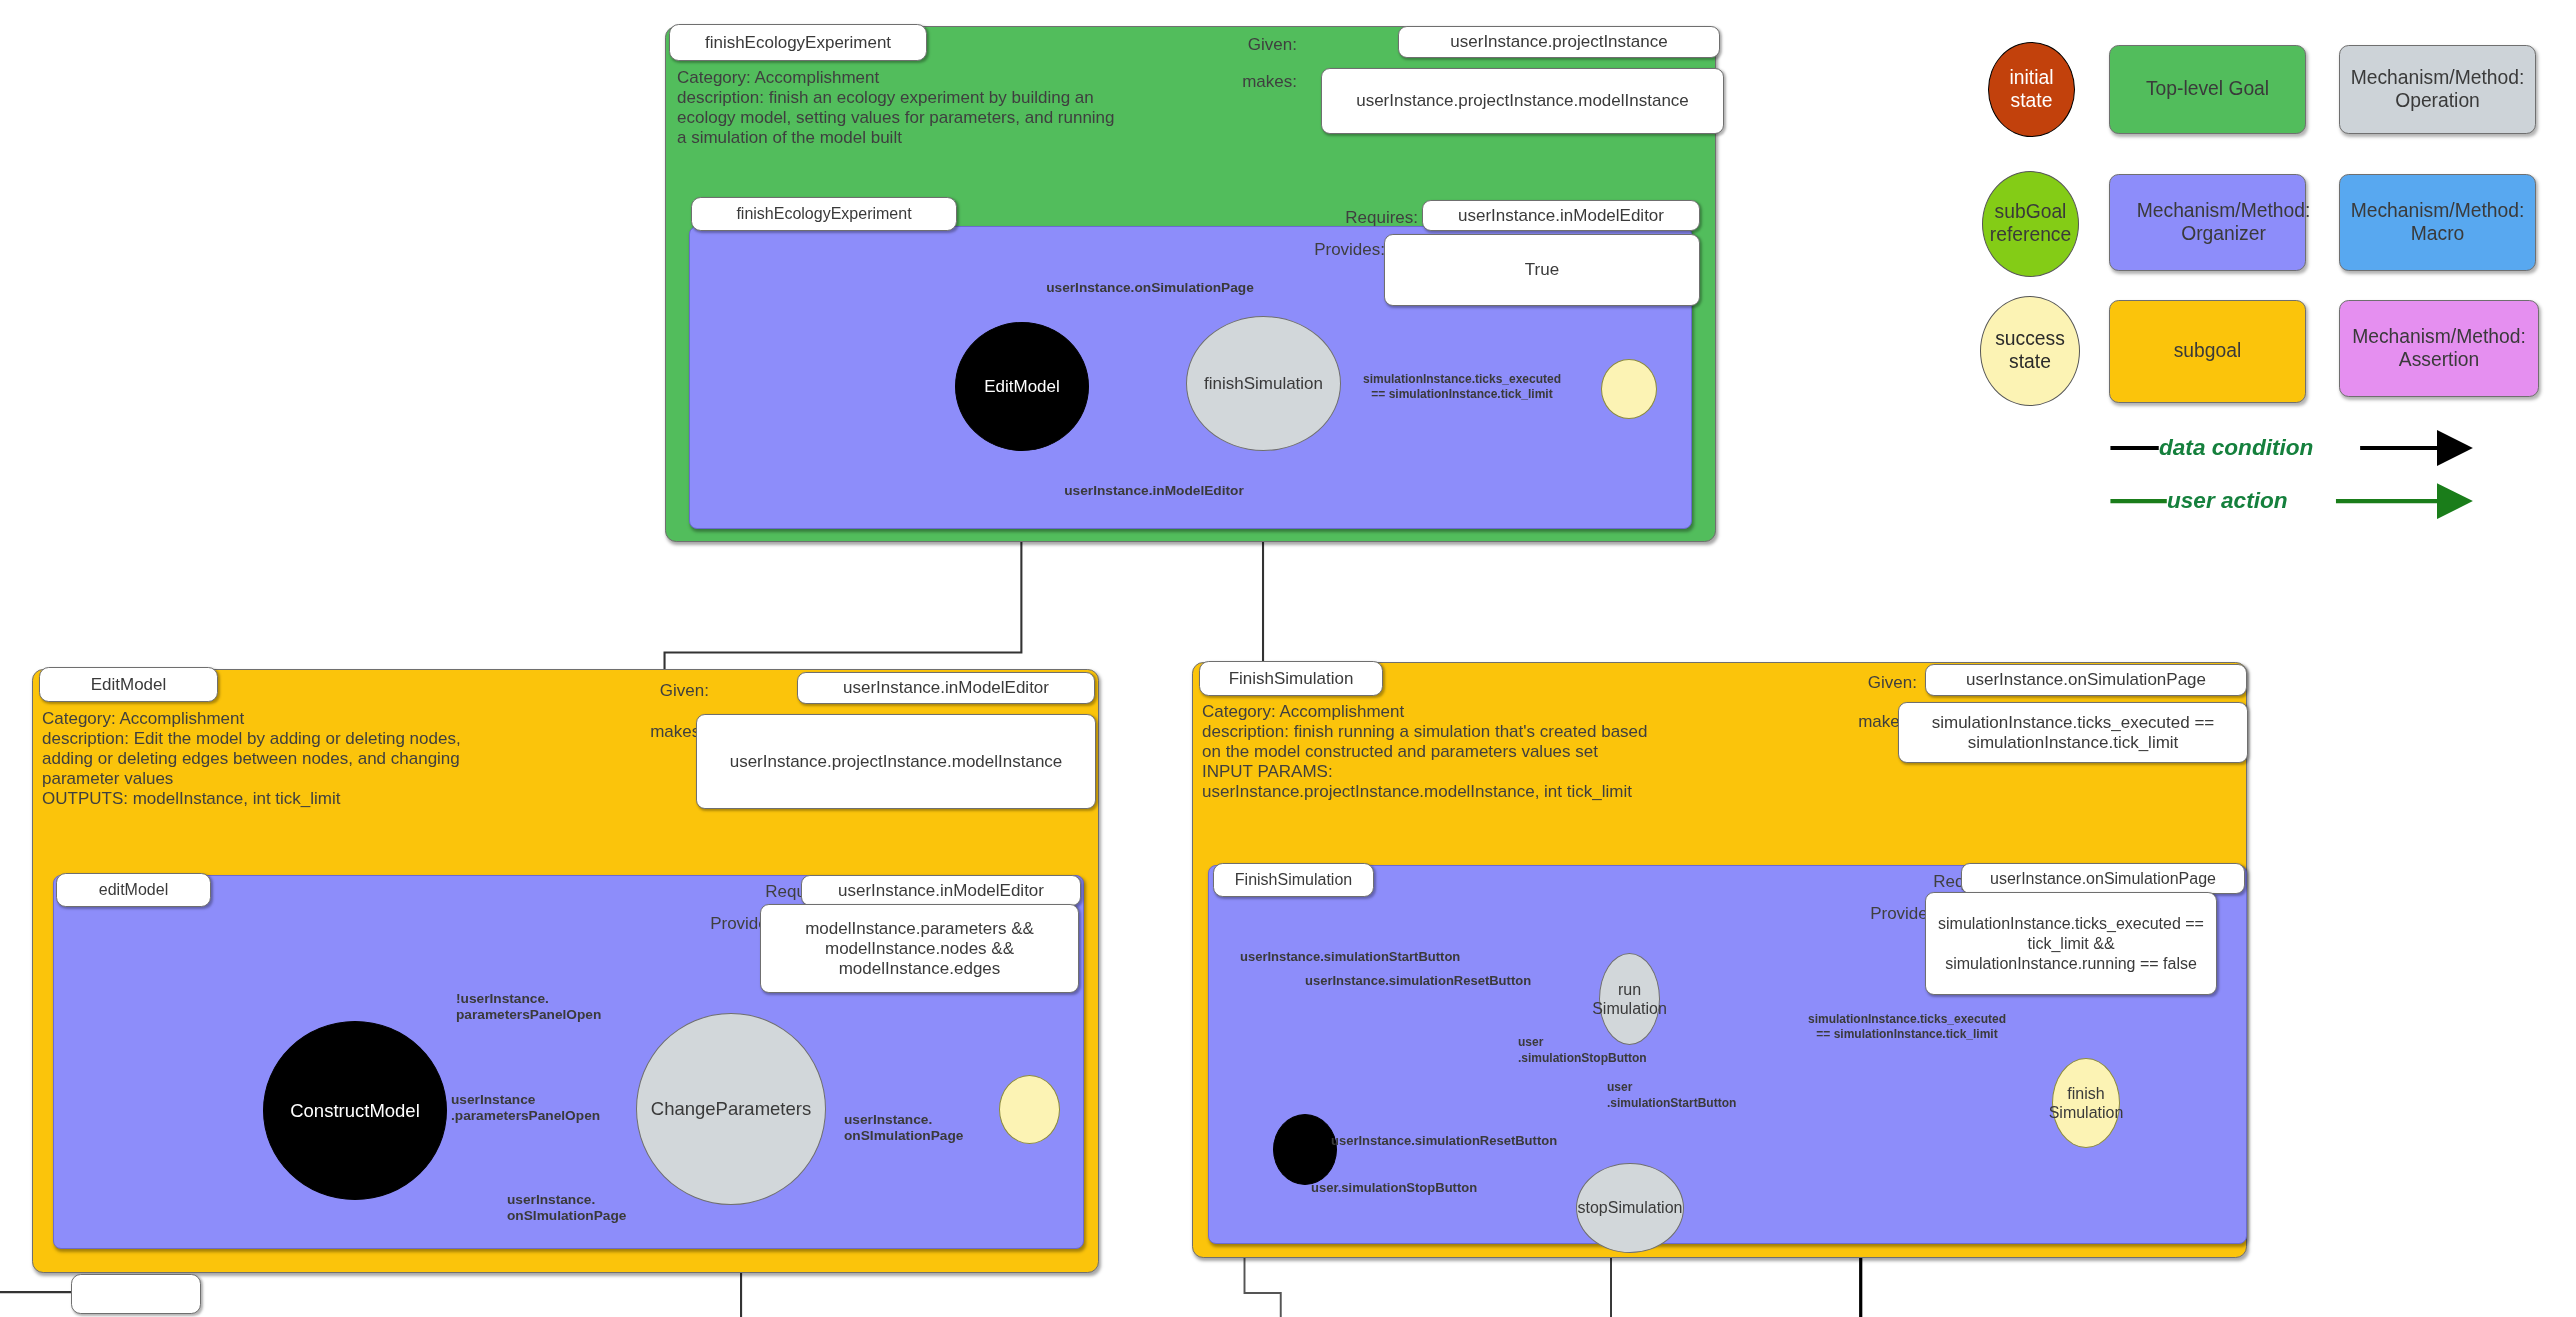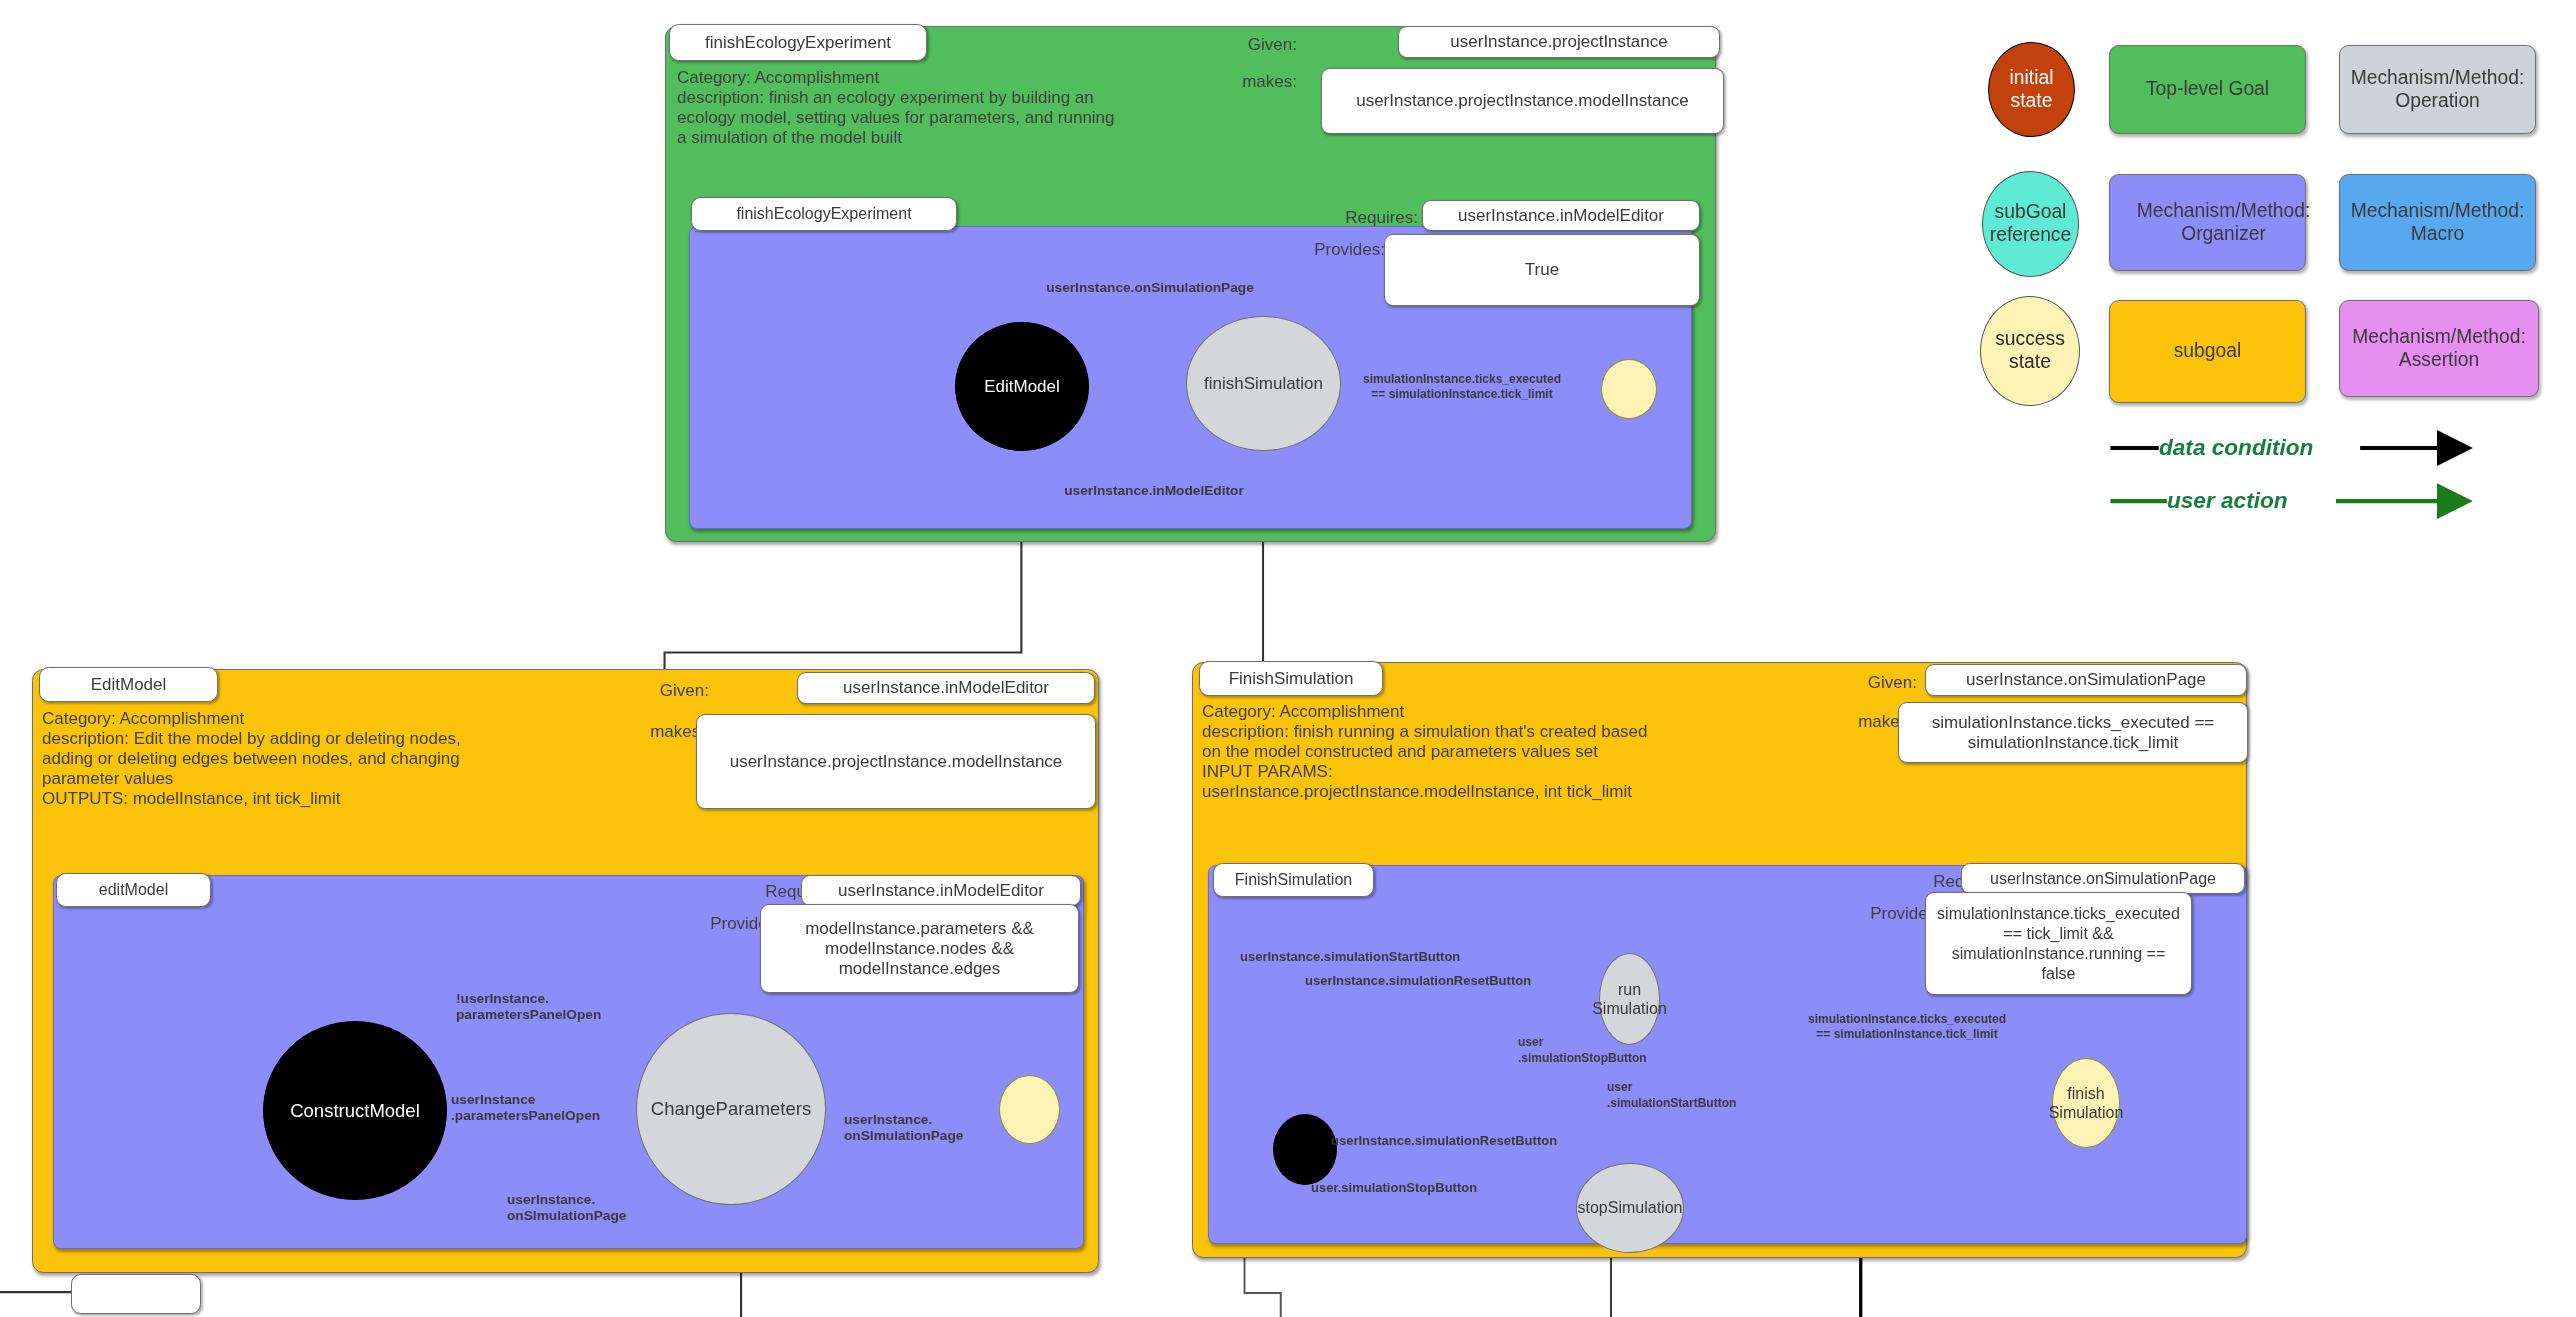--- a/index.html
+++ b/index.html
@@ -46,21 +46,21 @@
   
   .elabel{position:absolute;font-size:13.7px;line-height:16px;color:#3a3a3a;
           font-weight:bold;white-space:pre-line;text-align:center;}
 
   
   .lg-shape{position:absolute;display:flex;align-items:center;justify-content:center;
             text-align:center;box-sizing:border-box;font-size:19.3px;line-height:22.6px;}
   .lg-ellipse{border-radius:50%;border:0.8px solid #555;}
   .lg-rect{border-radius:9.7px;border:0.8px solid #6f6f6f;box-shadow:1.6px 2.4px 3.2px rgba(0,0,0,.3);}
   .lg-black{background:#c2410c;color:#fff;border-color:#000;}
-  .lg-grey{background:#5eead4;color:#3a3a3a;}
+  .lg-grey{background:#84cc16;color:#3a3a3a;}
   .lg-yellow{background:#fcf3b4;color:#2a2a2a;}
   .lg-green{background:#52bd5c;color:#3a3a3a;}
   .lg-purple{background:#8d8dfa;color:#3a3a3a;}
   .lg-gold{background:#fbc40b;color:#3a3a3a;}
   .lg-sky{background:#58a8f0;color:#3a3a3a;}
   .lg-pink{background:#e58ff0;color:#3a3a3a;}
   .lg-op{background:#cdd3d8;color:#3a3a3a;}
   .lg-key{position:absolute;font-size:22.6px;font-weight:bold;color:#15803d;white-space:nowrap;font-style:italic;}
 </style>
 </head>
@@ -275,21 +275,21 @@
 simulationInstance.tick_limit</div>
 
   <div class="inner" style="left:1208px;top:865px;width:1039px;height:379px;"></div>
 
   <div class="tag small" style="left:1213px;top:863px;width:161px;height:34px;">FinishSimulation</div>
 
   <div class="flabel" style="left:1869px;top:872px;width:137px;">Requires:</div>
   <div class="fbox tight" style="left:1961px;top:863px;width:284px;height:31px;">userInstance.onSimulationPage</div>
 
   <div class="flabel" style="left:1796px;top:904px;width:145px;">Provides:</div>
-  <div class="fbox tight" style="left:1925px;top:892px;width:267px;height:103px;">simulationInstance.ticks_executed
+  <div class="fbox tight" style="left:1925px;top:892px;width:292px;height:103px;">simulationInstance.ticks_executed
 == tick_limit &amp;&amp;
 simulationInstance.running == false</div>
 
   <div class="node black" style="left:1273px;top:1114px;width:64px;height:71px;"></div>
   <div class="node grey" style="left:1599px;top:953px;width:61px;height:92px;font-size:16px;">run
 Simulation</div>
   <div class="node grey" style="left:1576px;top:1163px;width:108px;height:90px;font-size:16px;">stopSimulation</div>
   <div class="node yellow" style="left:2052px;top:1058px;width:68px;height:90px;font-size:16px;">finish
 Simulation</div>
 

